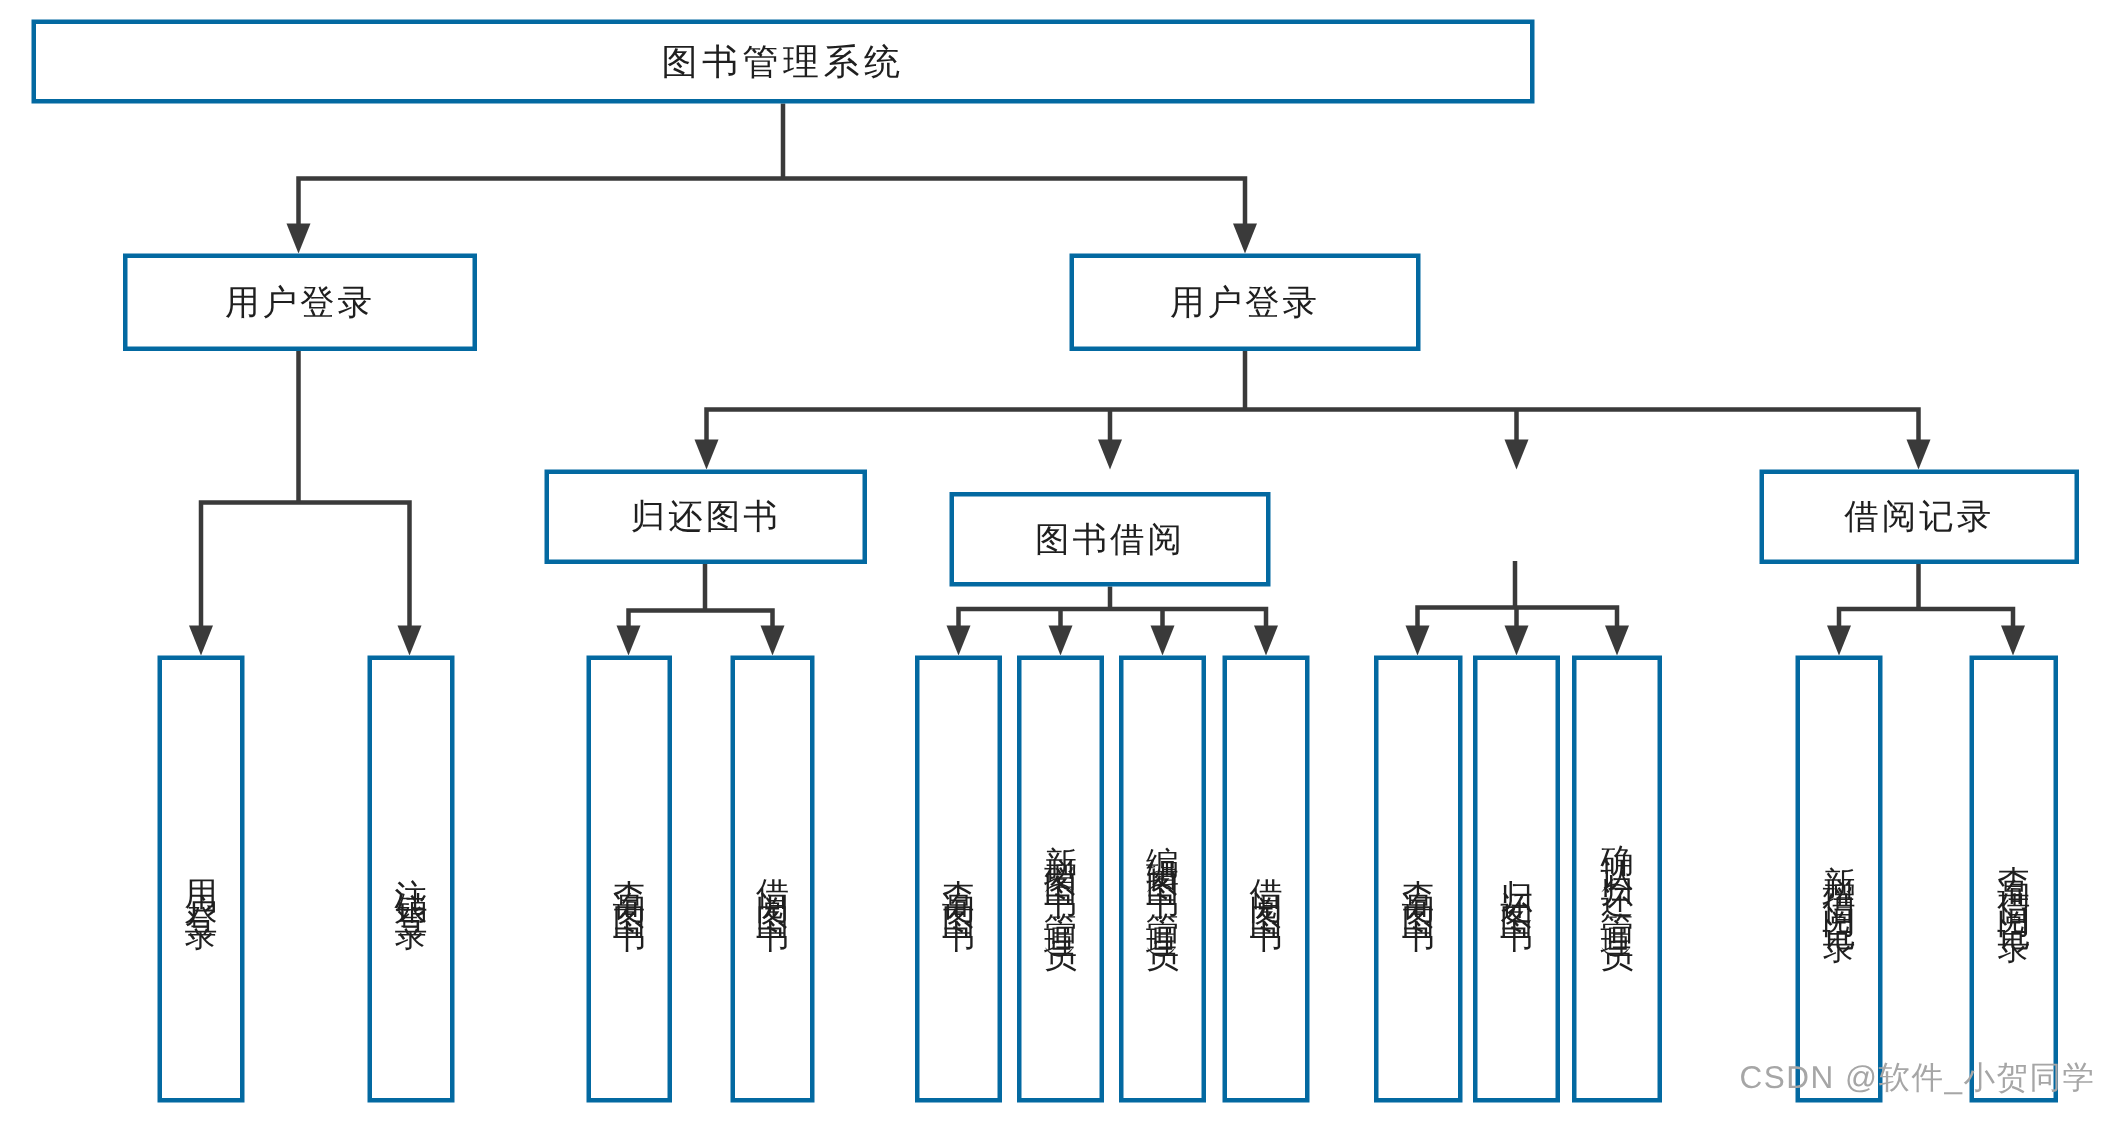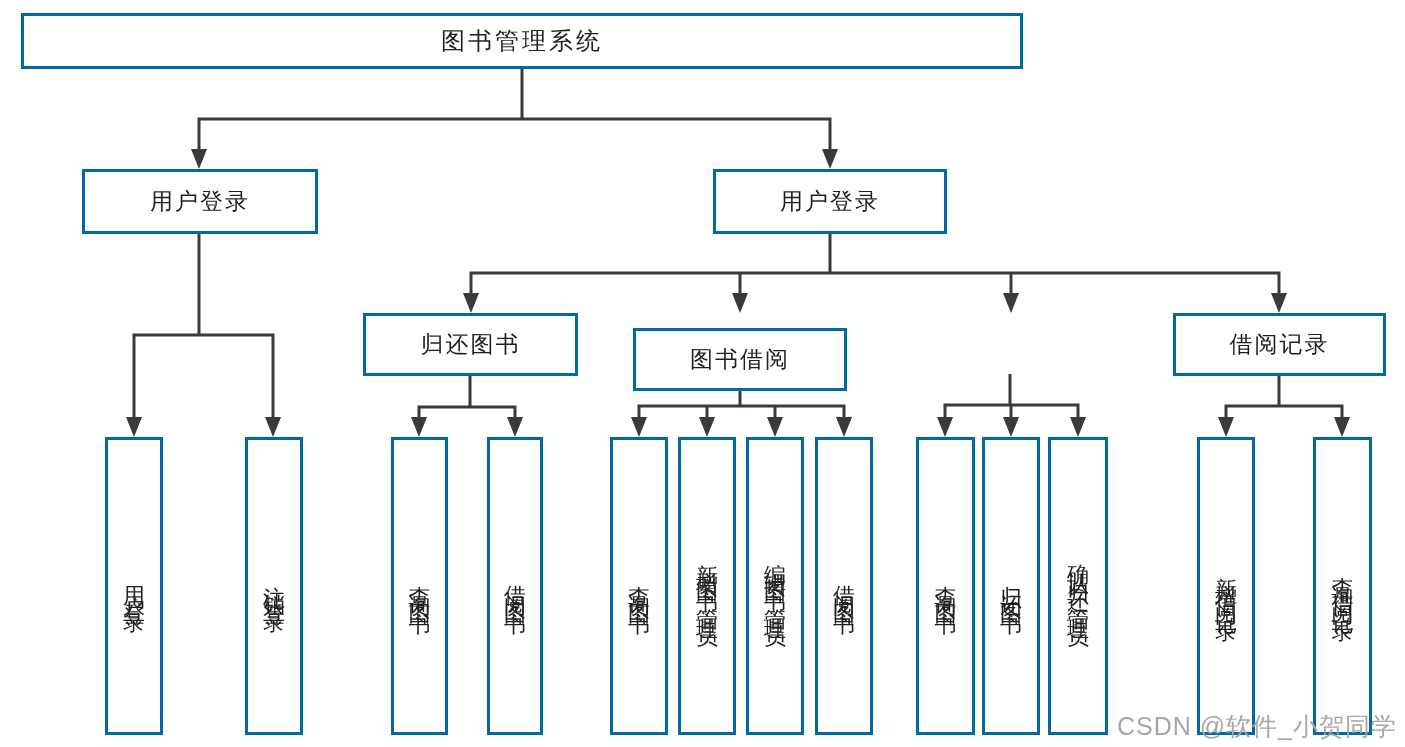--- a/index.html
+++ b/index.html
@@ -33,22 +33,22 @@
     writing-mode: vertical-rl;
     text-orientation: mixed;
     font-size: 22px;
     line-height: 1.0;
     letter-spacing: 9px;
     color: #1f1f1f;
   }
   .watermark {
     position: absolute;
     right: 8px;
-    bottom: 4px;
-    font-size: 25px;
+    bottom: 15px;
+    font-size: 21px;
     letter-spacing: 1px;
     color: #a6a6a6;
     z-index: 6;
     white-space: nowrap;
     margin-left: 28px;
   }
   line, path { stroke: #3a3a3a; }
 </style>
 </head>
 <body>

